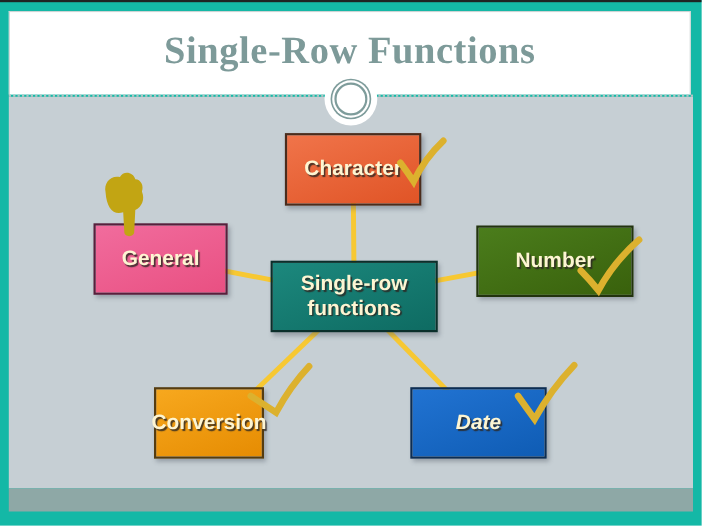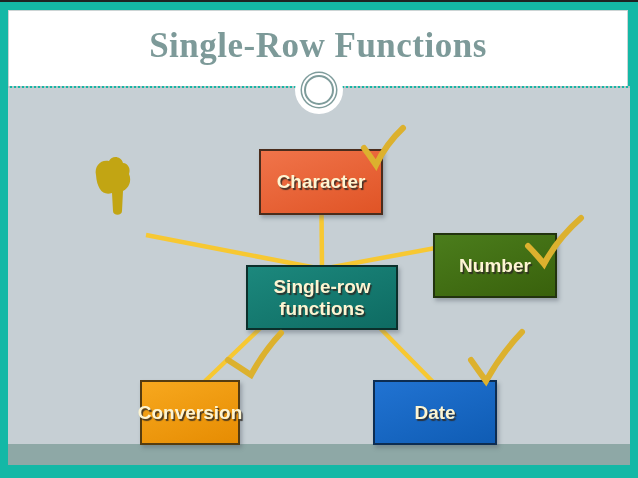--- a/index.html
+++ b/index.html
@@ -48,46 +48,45 @@
   }
   #connectors-layer { z-index:2; }
   #marks-layer { z-index:6; }
   .node {
     position:absolute; z-index:5;
     display:flex; align-items:center; justify-content:center;
     font-weight:bold; font-size:19px; color:#fdf5d2;
     text-shadow:1.5px 1.5px 1px rgba(45,40,35,0.85);
     box-sizing:border-box;
     box-shadow:2px 3px 4px rgba(90,100,110,0.45);
-    margin-top:28px;
   }
   #node-character {
     left:259px; top:121px; width:124px; height:66px;
     background:linear-gradient(160deg,#f0744a,#e05426); border:2px solid #4a2c1c;
   }
   #node-general {
     left:85px; top:203px; width:122px; height:65px;
     background:linear-gradient(160deg,#f16c9d,#e95082); border:2px solid #57203c;
   }
   #node-number {
-    left:433px; top:205px; width:124px; height:65px;
+    left:433px; top:205px; width:143px; height:65px;
     background:linear-gradient(160deg,#4b7d1c,#39610c); border:2px solid #22330e;
   }
   #node-center {
     left:246px; top:237px; width:152px; height:65px;
     background:linear-gradient(160deg,#1c887d,#0e6b62); border:2px solid #0b2f2b;
     line-height:1.15; text-align:center; padding:0 14px;
   }
   #node-conversion {
     left:140px; top:352px; width:100px; height:65px;
     background:linear-gradient(160deg,#f7a81e,#e68c02); border:2px solid #553c10;
   }
   #node-date {
     left:373px; top:352px; width:124px; height:65px;
-    background:linear-gradient(160deg,#2173d2,#0f5cb4); border:2px solid #0d2d52;
+    background:linear-gradient(160deg,#2173d2,#0f5cb4); border:2px solid #0d2d52;font-style:italic;
   }
 </style>
 </head>
 <body>
 
 <div id="slide">
 
   <div id="top-edge"></div>
 
   <div id="title-area">
@@ -105,20 +104,23 @@
       <line x1="322" y1="269" x2="146" y2="235"></line>
       <line x1="322" y1="269" x2="495" y2="237"></line>
       <line x1="322" y1="269" x2="202" y2="384"></line>
       <line x1="322" y1="269" x2="435" y2="384"></line>
     </g>
   </svg>
 
   <div class="node" id="node-character">
     <span>Character</span>
   </div>
+  <div class="node" id="node-general">
+    <span>General</span>
+  </div>
   <div class="node" id="node-number">
     <span>Number</span>
   </div>
   <div class="node" id="node-center">
     <span>Single-row functions</span>
   </div>
   <div class="node" id="node-conversion">
     <span>Conversion</span>
   </div>
   <div class="node" id="node-date">

